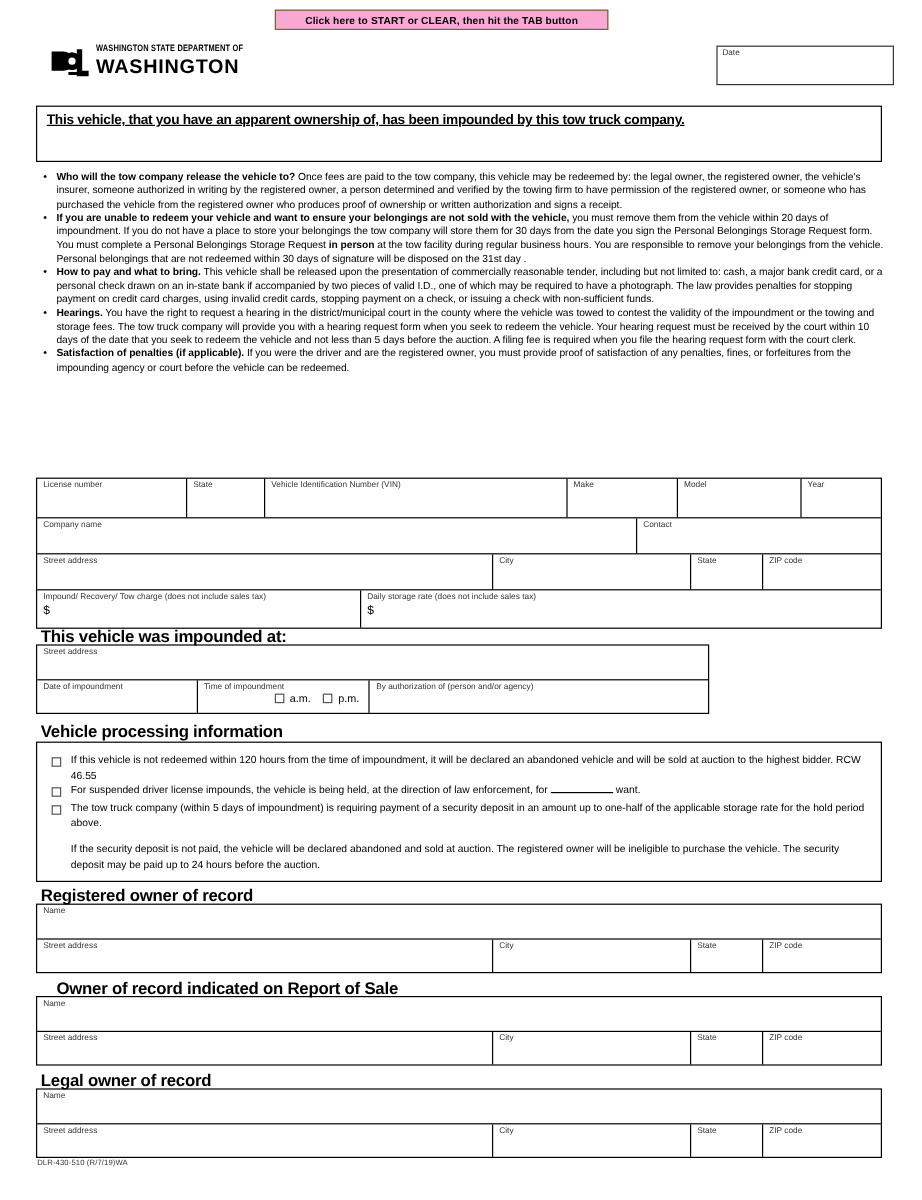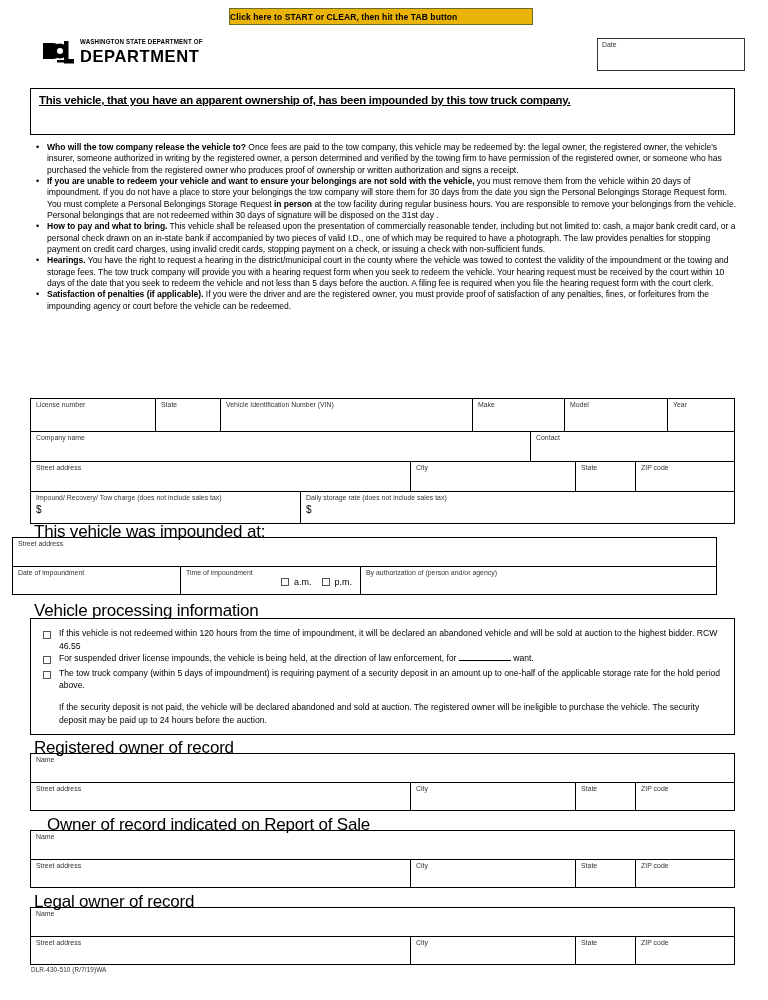--- a/index.html
+++ b/index.html
@@ -12,24 +12,24 @@
     font-family: "Liberation Sans", sans-serif;
     color: #000;
     position: relative;
     overflow: hidden;
   }
   .page { width: 768px; height: 1000px; position: relative; }
 
   
   .start-bar {
     position: absolute;
-    left: 229px; top: 8px; width: 304px; height: 17px;
-    background: #eab308;
+    left: 229px; top: 8px; width: 278px; height: 17px;
+    background: #f9a8d4;
     border: 1px solid #6b6b2a;
-    display: flex; align-items: center; 
+    display: flex; align-items: center; justify-content: center;
   }
   .start-bar span {
     font-size: 8.5px; font-weight: bold; letter-spacing: 0.1px;
     color: #000; white-space: nowrap;
   }
 
   
   .header { position: absolute; left: 12px; top: 33px; width: 768px; height: 45px; }
 
   .logo-wrap {
@@ -96,21 +96,21 @@
   .cell {
     border-right: 1px solid #000; position: relative;
     padding: 2px 0 0 5px; overflow: hidden;
   }
   .cell:last-child { border-right: none; }
   .fl { font-size: 6.9px; color: #333; letter-spacing: 0.02px; white-space: nowrap; }
   .dollar { font-size: 10px; margin-top: 3px; }
 
   
   .sec-head {
-    position: absolute; font-size: 17px; font-weight: normal;
+    position: absolute; font-size: 14px; font-weight: bold;
     letter-spacing: -0.2px;
   }
 
   
   .cbx {
     display: inline-block; width: 8px; height: 8px;
     border: 1px solid #555; background: #fff;
     vertical-align: -1px;
   }
 
@@ -144,21 +144,21 @@
     <div class="logo-wrap">
       <svg class="logo-mark" viewBox="0 0 64 56">
         <path d="M2 10 h20 a16 16 0 0 1 0 32 h-20 z M10 18 h10 a8 8 0 0 1 0 16 h-10 z" fill="#000"></path>
         <circle cx="36" cy="26" r="15" fill="#000"></circle>
         <circle cx="36" cy="26" r="6" fill="#fff"></circle>
         <path d="M44 6 h9 v36 h11 v9 h-20 z" fill="#000"></path>
         <rect x="30" y="44" width="16" height="5" fill="#000"></rect>
       </svg>
       <div class="logo-text">
         <span class="logo-dept">WASHINGTON STATE DEPARTMENT OF</span>
-        <span class="logo-name">DEPARTMENT</span>
+        <span class="logo-name">WASHINGTON</span>
       </div>
     </div>
 
 
     <div class="date-box">
       <div class="fl">Date</div>
     </div>
   </div>
 
   <div class="notice">
@@ -238,21 +238,21 @@
       </div>
       <div class="cell" style="width:433px;">
         <div class="fl">Daily storage rate (does not include sales tax)</div>
         <div class="dollar">$</div>
       </div>
     </div>
   </div>
 
   <div class="sec-head" style="left:34px; top:522px;">This vehicle was impounded at:</div>
 
-  <div class="tbl" style="left:12px; top:537px; width:705px;">
+  <div class="tbl" style="left:30px; top:537px; width:561px;">
     <div class="row" style="height:29px;">
       <div class="cell" style="width:703px;">
           <div class="fl">Street address</div>
         </div>
     </div>
     <div class="row" style="height:27px;">
       <div class="cell" style="width:168px;">
           <div class="fl">Date of impoundment</div>
         </div>
       <div class="cell" style="width:180px;">

